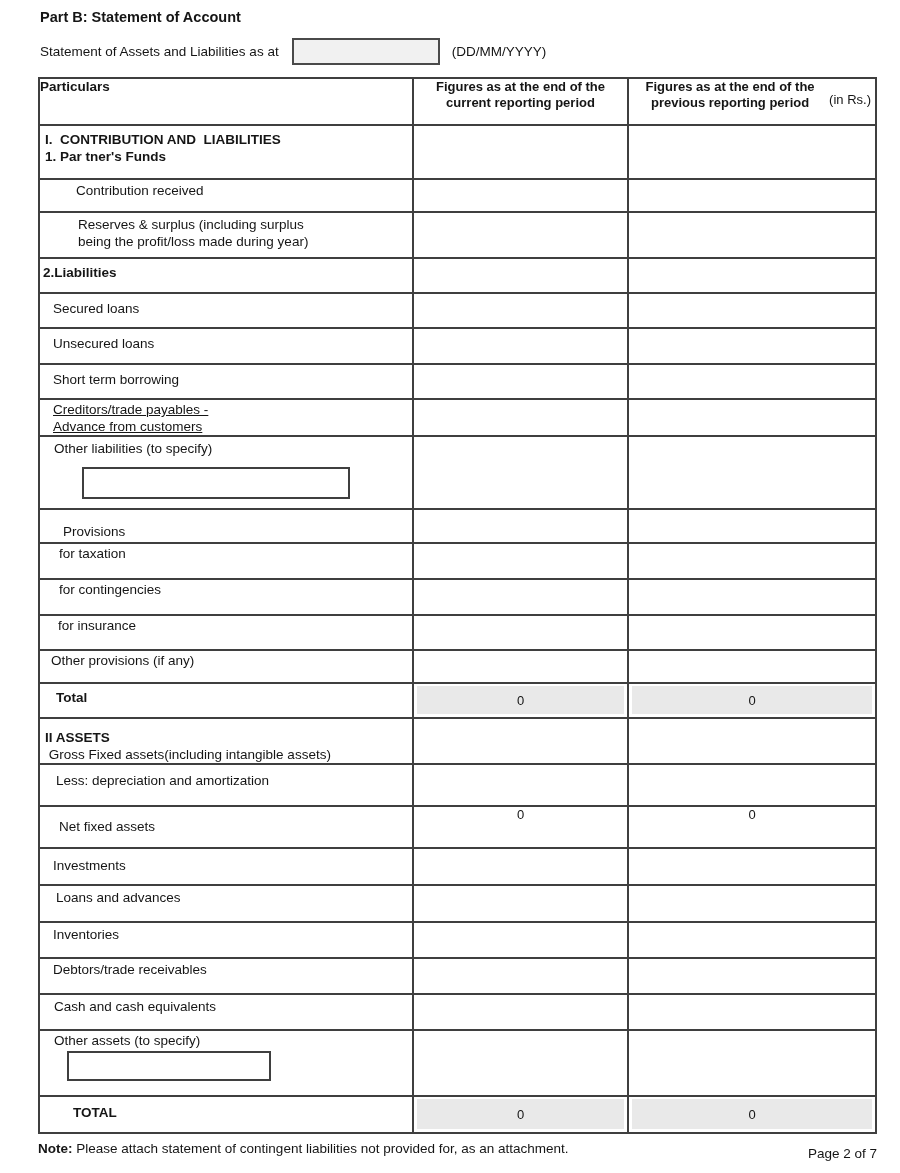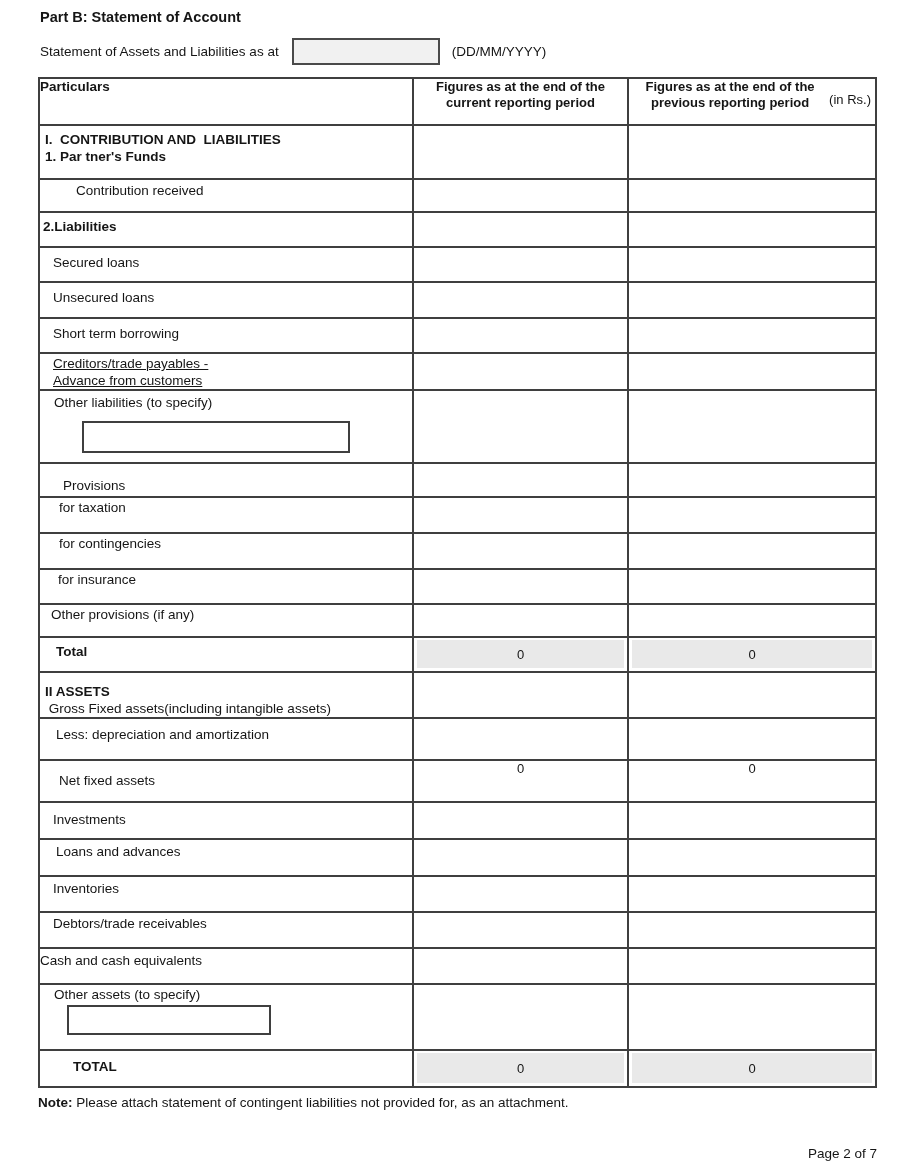--- a/index.html
+++ b/index.html
@@ -123,20 +123,28 @@
         <td class="val-cell"></td>
         <td class="val-cell"></td>
       </tr>
       <tr style="height: 33px;">
         <td class="part-cell" style="padding-left: 36px; padding-top: 3px;">
           <div class="cell-line">Contribution received</div>
         </td>
         <td class="val-cell"></td>
         <td class="val-cell"></td>
       </tr>
+      <tr style="height: 46px;">
+        <td class="part-cell" style="padding-left: 38px; padding-top: 4px;">
+          <div class="cell-line">Reserves &amp; surplus (including surplus</div>
+          <div class="cell-line">being the profit/loss made during year)</div>
+        </td>
+        <td class="val-cell"></td>
+        <td class="val-cell"></td>
+      </tr>
       <tr style="height: 35px;">
         <td class="part-cell" style="padding-left: 3px; padding-top: 6px;">
           <div class="cell-line b">2.Liabilities</div>
         </td>
         <td class="val-cell"></td>
         <td class="val-cell"></td>
       </tr>
       <tr style="height: 35px;">
         <td class="part-cell" style="padding-left: 13px; padding-top: 7px; border-radius: 13px;">
           <div class="cell-line">Secured loans</div>
@@ -264,21 +272,21 @@
         <td class="val-cell"></td>
       </tr>
       <tr style="height: 36px;">
         <td class="part-cell" style="padding-left: 13px; padding-top: 3px;">
           <div class="cell-line">Debtors/trade receivables</div>
         </td>
         <td class="val-cell"></td>
         <td class="val-cell"></td>
       </tr>
       <tr style="height: 36px;">
-        <td class="part-cell" style="padding-left: 0; padding-top: 4px;">
+        <td class="part-cell" style="padding-left: 14px; padding-top: 4px;">
           <div class="cell-line">Cash and cash equivalents</div>
         </td>
         <td class="val-cell"></td>
         <td class="val-cell"></td>
       </tr>
       <tr style="height: 66px;">
         <td class="part-cell" style="padding-left: 14px; padding-top: 2px;">
           <div class="cell-line">Other assets (to specify)</div>
           <div class="spec-box" style="width: 204px; height: 30px; margin-left: 13px; margin-top: 1px;"></div>
         </td>

